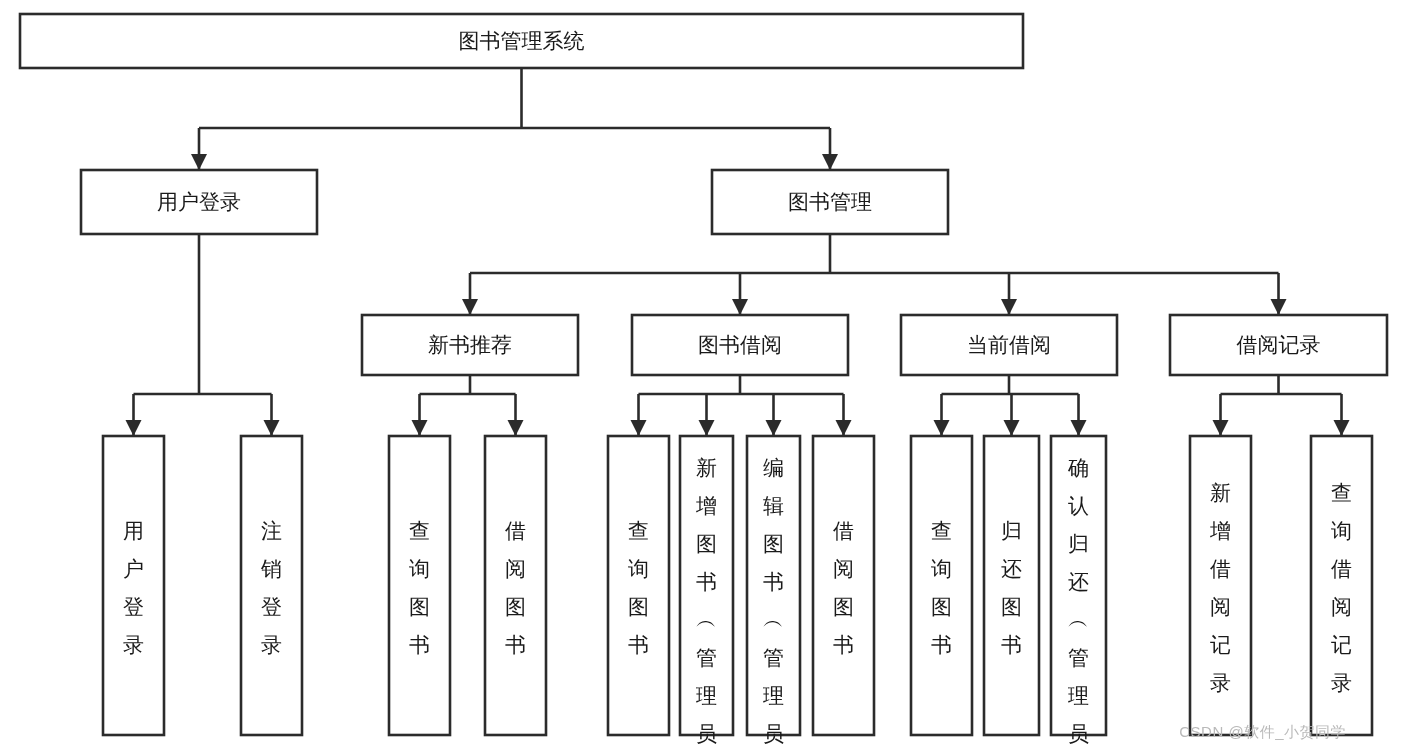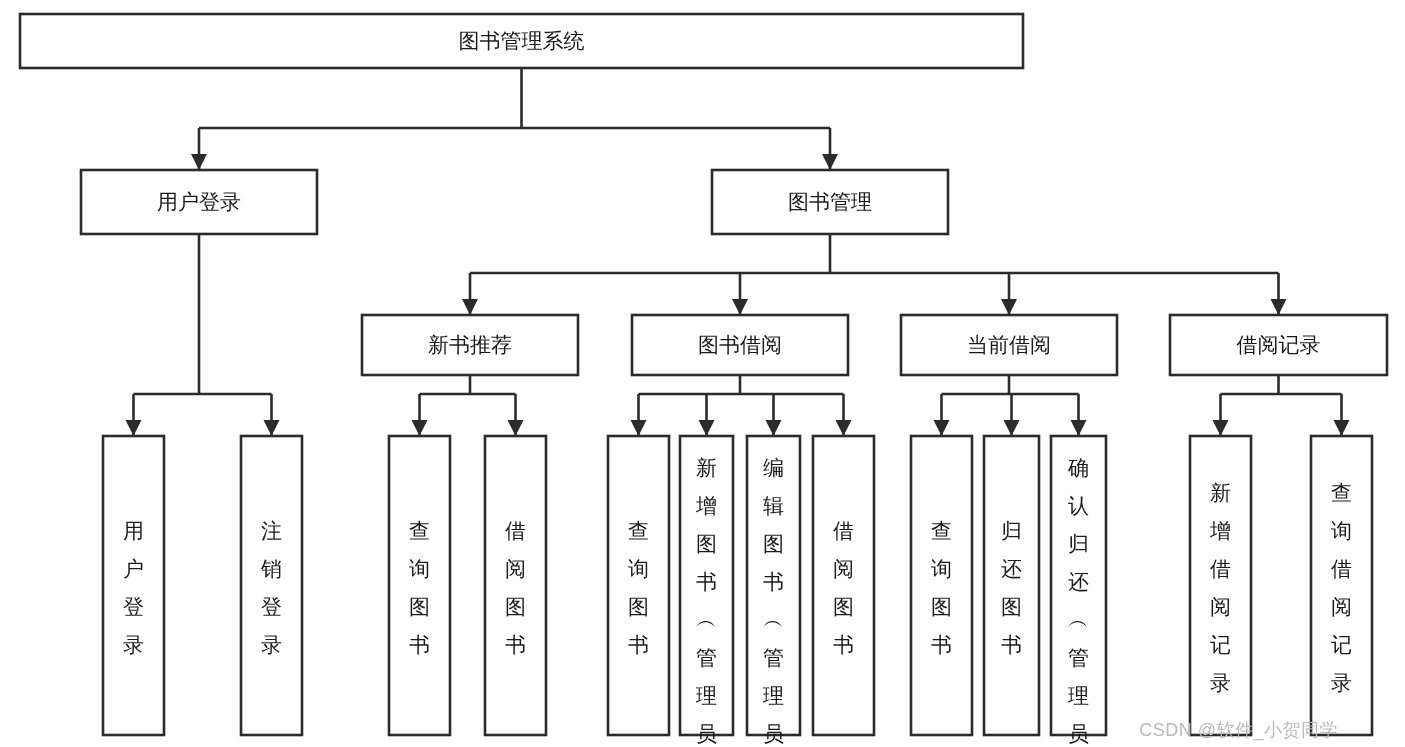--- a/index.html
+++ b/index.html
@@ -49,24 +49,24 @@
     dominant-baseline: middle;
   }
   .node-label-v {
     font-family: "Liberation Sans", "DejaVu Sans", sans-serif;
     font-size: 21px;
     fill: #1a1a1a;
     text-anchor: middle;
   }
   .watermark-text {
     position: absolute;
-    right: 20px;
+    right: 12px;
     bottom: 5px;
     font-family: "Liberation Sans", "DejaVu Sans", sans-serif;
-    font-size: 18px;
+    font-size: 15px;
     color: #b9b9b9;
     letter-spacing: 0.5px;
     white-space: nowrap;
     user-select: none;
   }
 </style>
 </head>
 <body>
 
 <div id="diagram-root">

